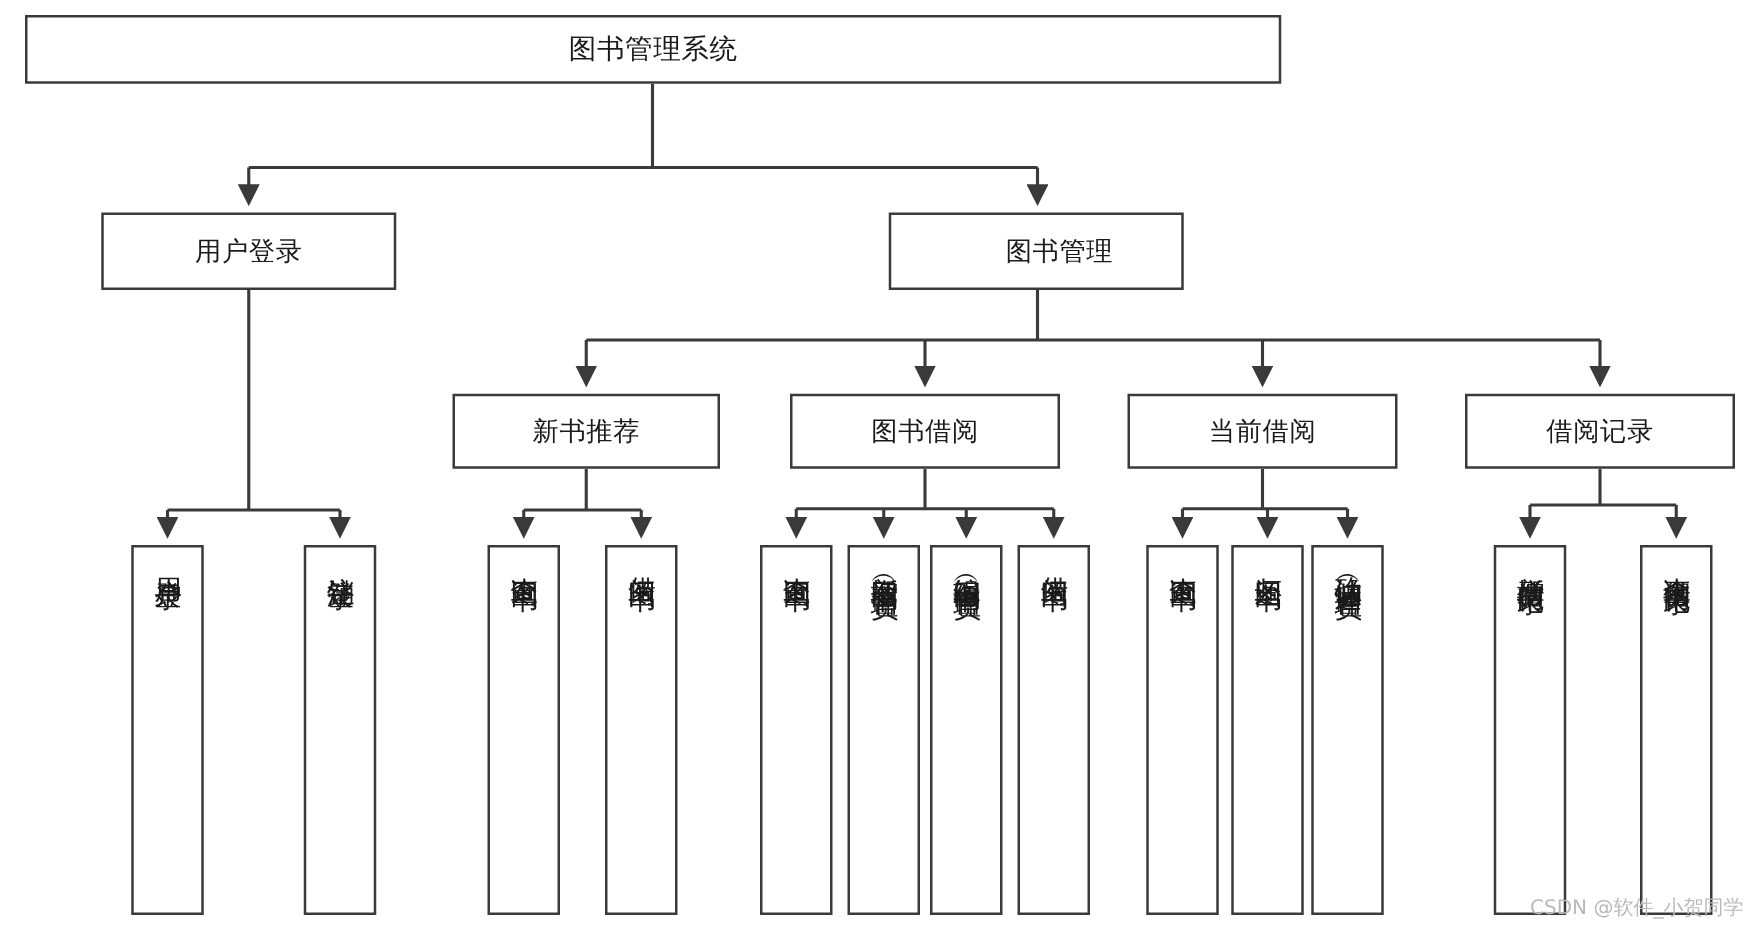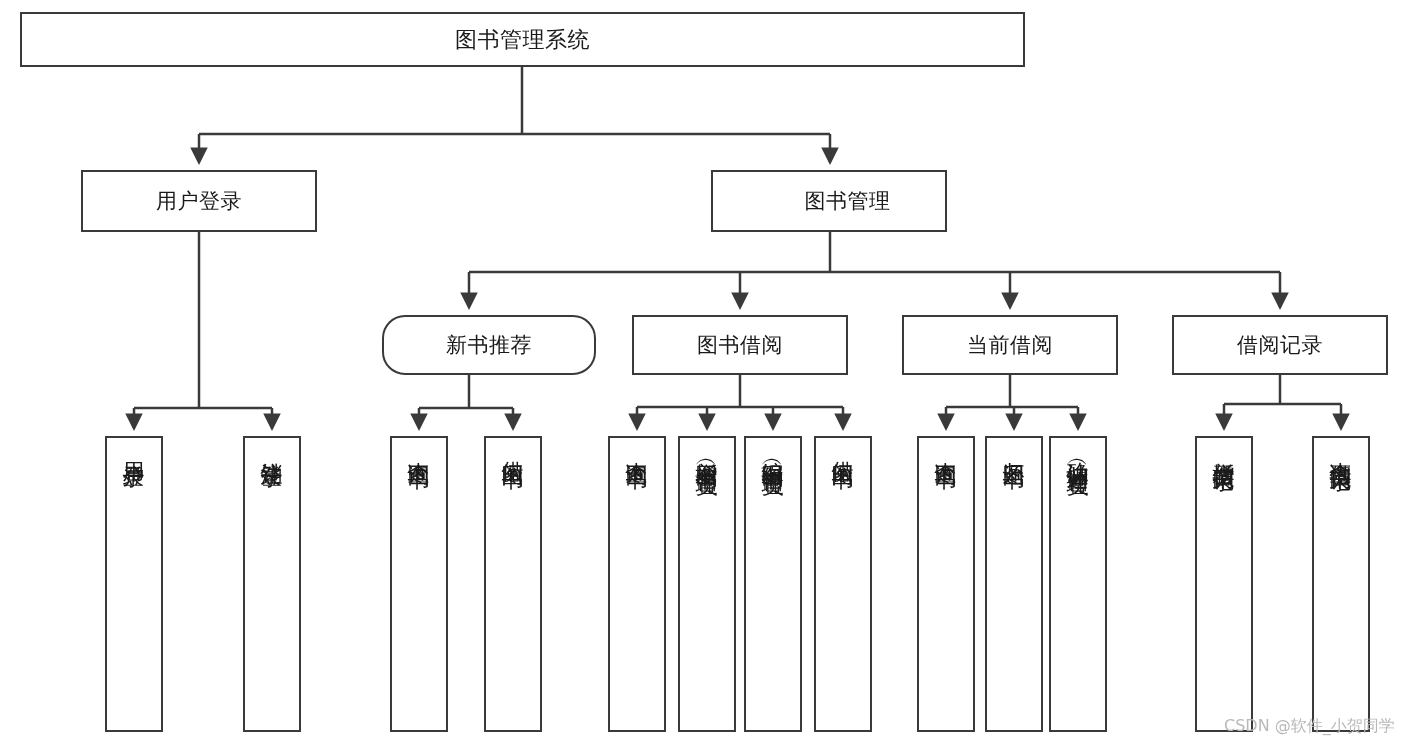--- a/index.html
+++ b/index.html
@@ -134,21 +134,21 @@
     <span class="label">图书管理系统</span>
   </div>
 
   <div class="node horiz" style="left:81px; top:170px; width:236px; height:62px;">
     <span class="label">用户登录</span>
   </div>
   <div class="node horiz" style="left:711px; top:170px; width:236px; height:62px;padding-left:37px;">
     <span class="label">图书管理</span>
   </div>
 
-  <div class="node horiz" style="left:382px; top:315px; width:214px; height:60px;border-radius:23px;">
+  <div class="node horiz" style="left:362px; top:315px; width:214px; height:60px;">
     <span class="label">新书推荐</span>
   </div>
   <div class="node horiz" style="left:632px; top:315px; width:216px; height:60px;">
     <span class="label">图书借阅</span>
   </div>
   <div class="node horiz" style="left:1172px; top:315px; width:216px; height:60px;">
     <span class="label">借阅记录</span>
   </div>
   <div class="node horiz" style="left:902px; top:315px; width:216px; height:60px;">
     <span class="label">当前借阅</span>

